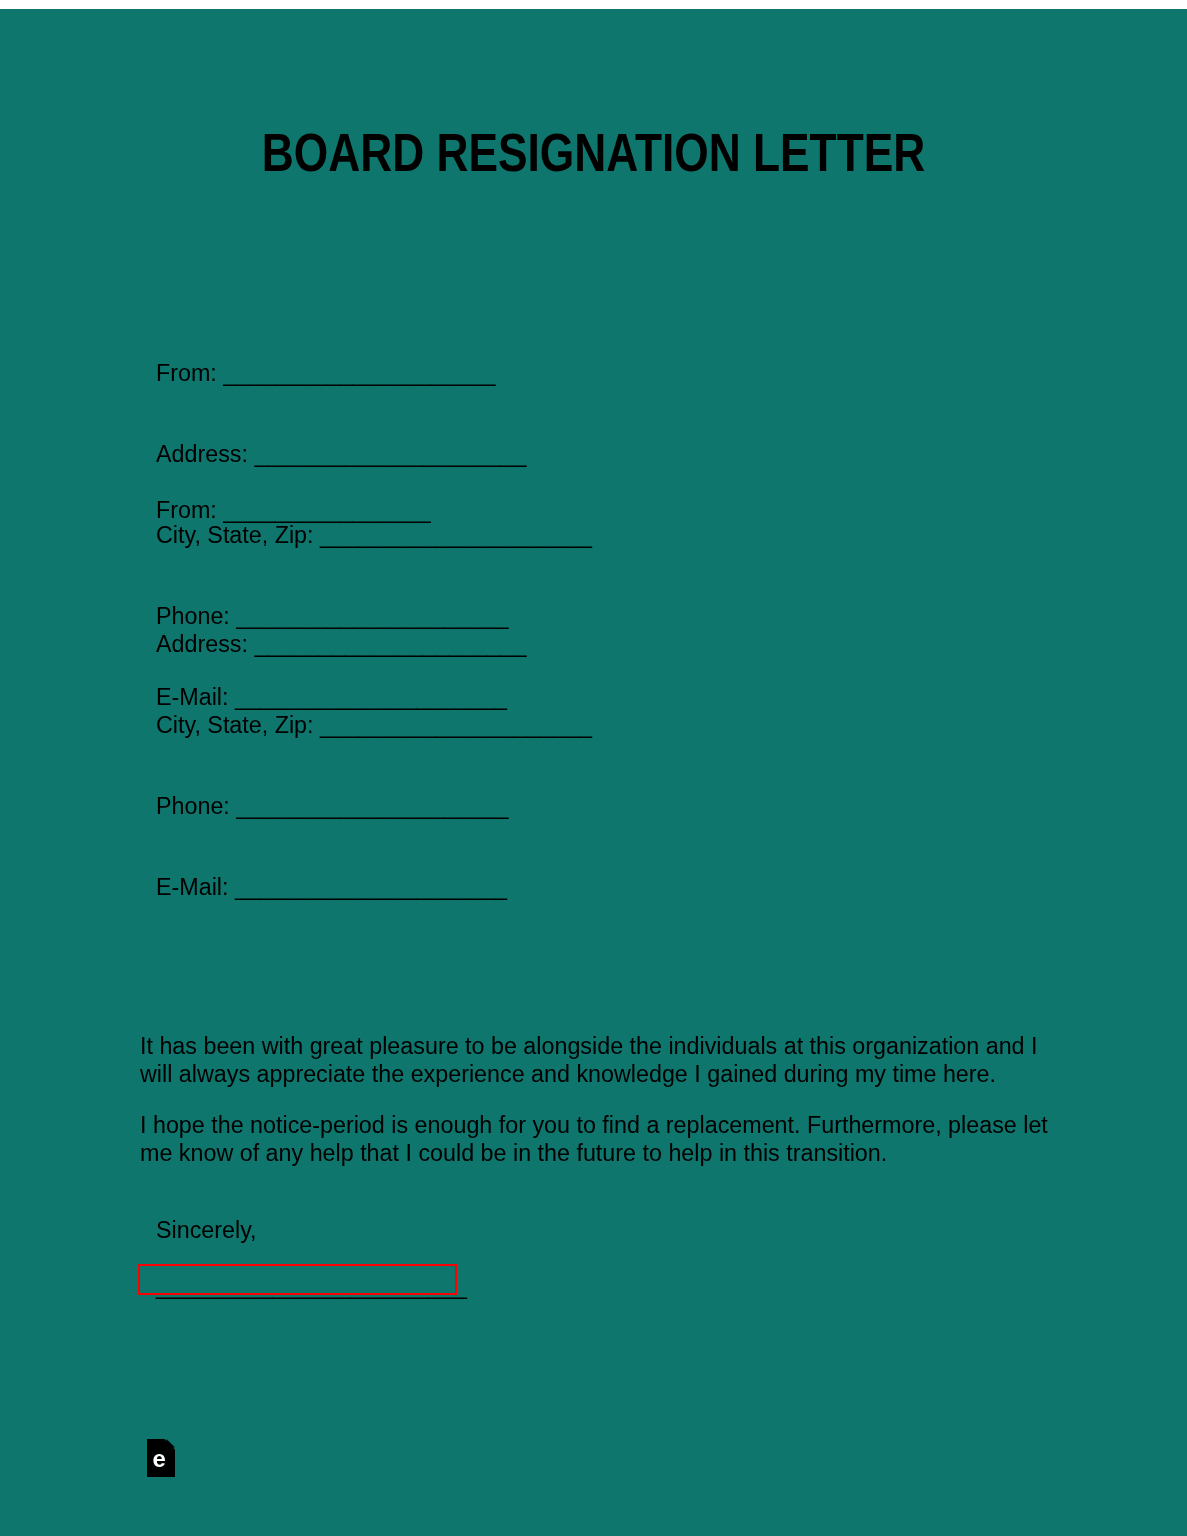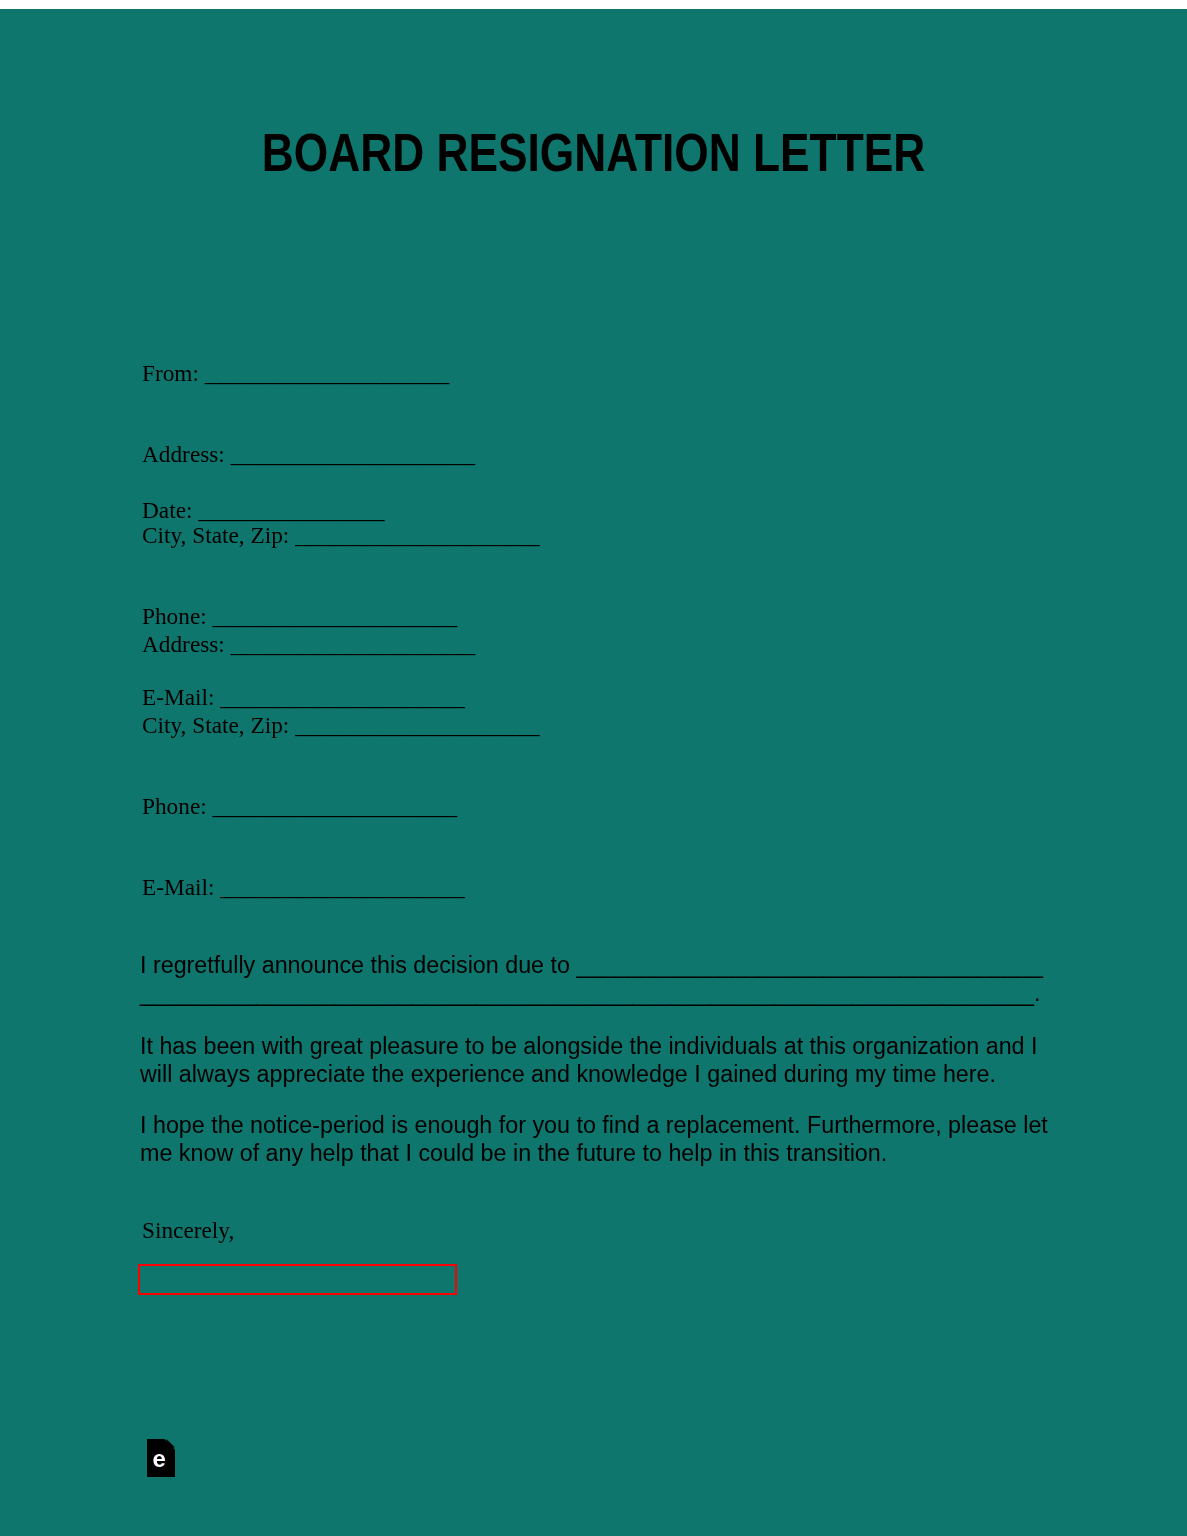--- a/index.html
+++ b/index.html
@@ -21,24 +21,23 @@
     width: 100%;
     text-align: center;
     font-weight: bold;
     font-size: 54px;
     line-height: 62px;
     transform: scaleX(0.82);
     white-space: pre;
   }
   .addr {
     position: absolute;
-    left: 142px;
+    left: 156px;
     line-height: 27px;
     white-space: pre;
-    font-family: Liberation Serif, serif;
   }
   .addr > div { white-space: pre; }
   .para {
     position: absolute;
     left: 140px;
     line-height: 28px;
     white-space: pre;
   }
   .sig-field {
     position: absolute;
@@ -65,42 +64,41 @@
   <div class="title">BOARD RESIGNATION LETTER</div>
 
   <div class="addr" style="top:297px">
     <div>From: _____________________</div>
     <div>Address: _____________________</div>
     <div>City, State, Zip: _____________________</div>
     <div>Phone: _____________________</div>
     <div>E-Mail: _____________________</div>
   </div>
 
-  <div class="addr" style="top:488px">Date: ________________</div>
+  <div class="addr" style="top:488px">From: ________________</div>
 
   <div class="addr" style="top:568px">
     <div>Address: _____________________</div>
     <div>City, State, Zip: _____________________</div>
     <div>Phone: _____________________</div>
     <div>E-Mail: _____________________</div>
   </div>
 
 
 
-  <div class="para" style="top:942px">I regretfully announce this decision due to ____________________________________
-_____________________________________________________________________.</div>
 
   <div class="para" style="top:1102px">I hope the notice-period is enough for you to find a replacement. Furthermore, please let
 me know of any help that I could be in the future to help in this transition.</div>
 
   <div class="para" style="top:1023px">It has been with great pleasure to be alongside the individuals at this organization and I
 will always appreciate the experience and knowledge I gained during my time here.</div>
 
   <div class="addr" style="top:1208px">Sincerely,</div>
 
+  <div class="addr" style="top:1264px">________________________</div>
 
   <div class="sig-field" style="border-color: rgb(255, 0, 0);"></div>
 
   <div class="logo">
     <svg width="28" height="38" viewBox="0 0 28 38">
       <path d="M0,0 H17.5 L28,10.5 V38 H0 Z" fill="#000000"></path>
       <path d="M19.5,0 L28,8.5 L19.5,8.5 Z" fill="#000000"></path>
       <text x="5.5" y="28" font-size="24" font-weight="bold" fill="#ffffff" font-family="Liberation Sans, sans-serif">e</text>
     </svg>
   </div>

